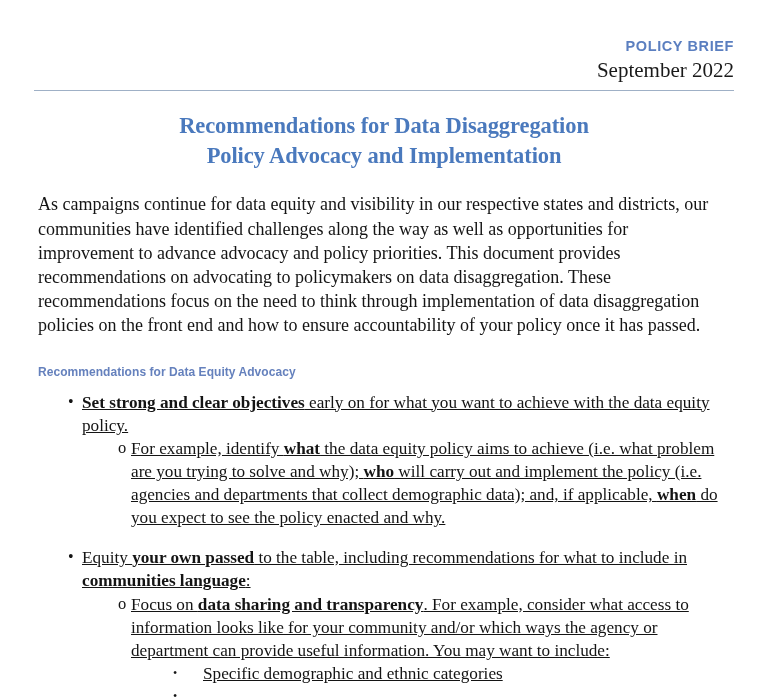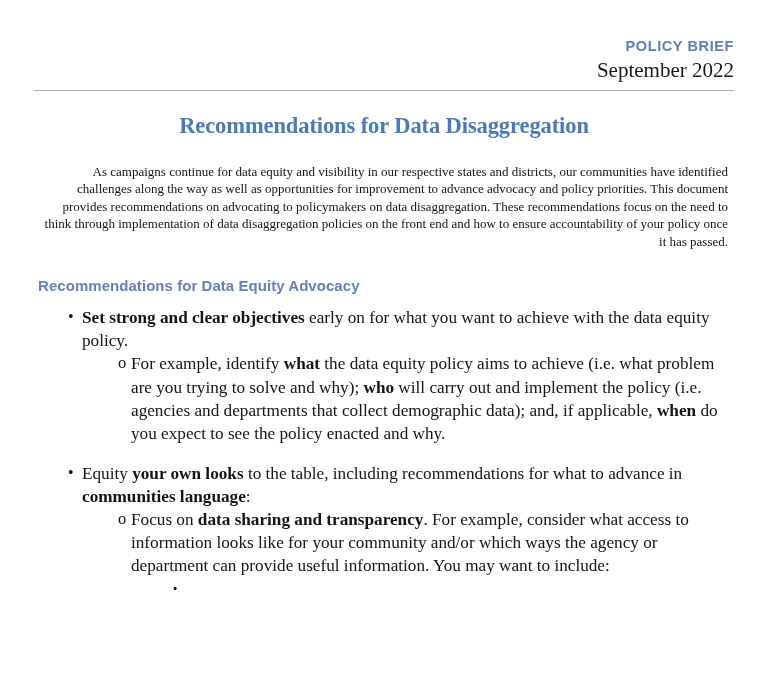--- a/index.html
+++ b/index.html
@@ -61,33 +61,33 @@
     font-weight: bold;
     font-size: 22.5px;
     line-height: 1.32;
     letter-spacing: -0.1px;
   }
   .doc-title .tline { display: block; }
 
   
   .intro {
     margin: 22px 0 0 4px;
-    font-size: 13px;
+    font-size: 18px;
     line-height: 1.345;
-    text-align: right;
+    text-align: left;
     color: #141414;
     max-width: 690px;
   }
 
   
   .section-heading {
     margin: 27px 0 12px 4px;
     font-family: "Liberation Sans", "DejaVu Sans", sans-serif;
     font-weight: bold;
-    font-size: 15px;
+    font-size: 12px;
     color: #6581bd;
     letter-spacing: 0.05px;
   }
 
   
   .list-root {
     margin: 12px 0 0 0;
     padding: 0;
     list-style: none;
   }
@@ -136,65 +136,67 @@
   }
   .lvl3 > .marker {
     position: absolute;
     left: 0;
     top: 0;
     font-size: 12px;
     line-height: 1.95;
   }
 
   b, strong { font-weight: bold; }
-  .txt { display: inline; }
+  .txt { display: inline; text-decoration: underline; }
 </style>
 </head>
 <body>
 
 <div class="page">
 
   <div class="masthead">
     <div class="brief-label">POLICY BRIEF</div>
     <div class="brief-date">September 2022</div>
     <hr class="rule">
   </div>
 
   <h1 class="doc-title">
     <span class="tline">Recommendations for Data Disaggregation</span>
+    <span class="tline">Policy Advocacy and Implementation</span>
   </h1>
 
   <p class="intro">As campaigns continue for data equity and visibility in our respective states and districts, our communities have identified challenges along the way as well as opportunities for improvement to advance advocacy and policy priorities. This document provides recommendations on advocating to policymakers on data disaggregation. These recommendations focus on the need to think through implementation of data disaggregation policies on the front end and how to ensure accountability of your policy once it has passed.</p>
 
   <h2 class="section-heading">Recommendations for Data Equity Advocacy</h2>
 
   <ul class="list-root">
 
     <li class="li lvl1">
       <span class="marker">•</span>
       <b class="txt">Set strong and clear objectives</b><span class="txt"> early on for what you want to achieve with the data equity policy.</span>
     </li>
 
     <li class="li lvl2">
       <span class="marker">o</span>
       <span class="txt">For example, identify </span><b class="txt">what</b><span class="txt"> the data equity policy aims to achieve (i.e. what problem are you trying to solve and why); </span><b class="txt">who</b><span class="txt"> will carry out and implement the policy (i.e. agencies and departments that collect demographic data); and, if applicable, </span><b class="txt">when</b><span class="txt"> do you expect to see the policy enacted and why.</span>
     </li>
 
     <li class="li lvl1 lvl1-spaced">
       <span class="marker">•</span>
-      <span class="txt">Equity </span><b class="txt">your own looks</b><span class="txt"> to the table, including recommendations for what to advance in </span><b class="txt">communities language</b><span class="txt">:</span>
+      <span class="txt">Equity </span><b class="txt">your own passed</b><span class="txt"> to the table, including recommendations for what to include in </span><b class="txt">communities language</b><span class="txt">:</span>
     </li>
 
     <li class="li lvl2">
       <span class="marker">o</span>
       <span class="txt">Focus on </span><b class="txt">data sharing and transparency</b><span class="txt">. For example, consider what access to information looks like for your community and/or which ways the agency or department can provide useful information. You may want to include:</span>
     </li>
 
     <li class="li lvl3">
       <span class="marker">•</span>
+      <span class="txt">Specific demographic and ethnic categories</span>
     </li>
 
     <li class="li lvl3">
       <span class="marker">•</span>
     </li>
 
   </ul>
 
 </div>
 

